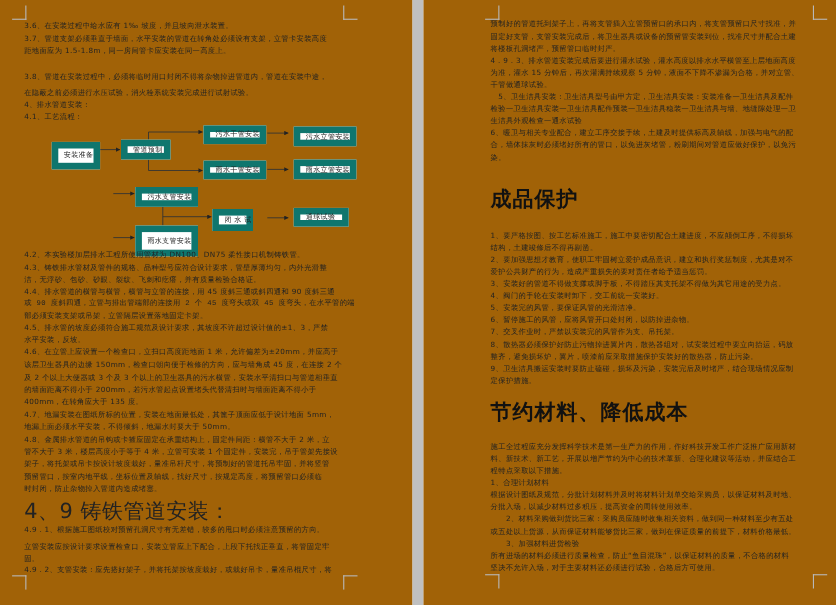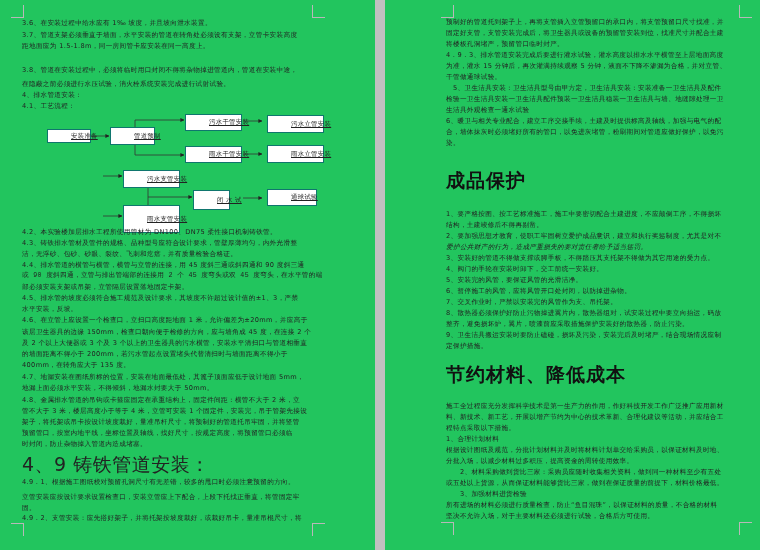--- a/index.html
+++ b/index.html
@@ -6,45 +6,45 @@
   body {
     width:760px; height:550px; overflow:hidden; position:relative;
     background:#ffffff;
     font-family:"DejaVu Sans", sans-serif;
     color:#1a1a1a;
   }
   .divider {
     position:absolute; left:375px; top:0; width:10px; height:550px;
     background:#c0c0c0;
   }
-  .page { position:absolute; top:0; height:550px; background:#22c55e; }
+  .page { position:absolute; top:0; height:550px; background:#a16207; }
   .page-left { left:0; width:375px; }
   .page-right { left:385px; width:375px; }
   .corner { position:absolute; width:12px; height:12px; border-color:#b8b8b8; border-style:solid; border-width:0; }
   .corner.tl { border-right-width:1px; border-bottom-width:1px; }
   .corner.tr { border-left-width:1px; border-bottom-width:1px; }
   .corner.bl { border-right-width:1px; border-top-width:1px; }
   .corner.br { border-left-width:1px; border-top-width:1px; }
   .p {
     position:absolute; font-size:6.6px; line-height:10.4px; letter-spacing:0.35px;
     color:#222; white-space:nowrap;
   }
   .h-sub {
     position:absolute; font-size:19px; color:#222; letter-spacing:0.5px;
     font-family:"DejaVu Sans", sans-serif;
   }
   .h-main {
     position:absolute; font-size:19px; font-weight:bold; color:#111;
     font-family:"DejaVu Serif", serif; letter-spacing:1px;
   }
   .fbox {
-    position:absolute; border:1px solid #0f766e; background:#fff;
+    position:absolute; border:6px solid #0f766e; background:#fff;
     font-size:6.4px; line-height:1; color:#222;
-    display:flex; align-items:center; padding-left:23px; box-sizing:border-box;
-    letter-spacing:0.3px; white-space:nowrap;text-decoration:underline;
+    display:flex; align-items:center; padding-left:5px; box-sizing:border-box;
+    letter-spacing:0.3px; white-space:nowrap;
   }
   svg.flow { position:absolute; left:0; top:0; }
 </style>
 </head>
 <body>
 
 <div class="page page-left">
   <div class="corner tl" style="left:11px;top:5px;"></div>
   <div class="corner tr" style="left:312px;top:5px;"></div>
   <div class="corner bl" style="left:11px;top:523px;"></div>
@@ -71,21 +71,21 @@
         <polyline points="135,145 135,155 184,155" marker-end="url(#arr)"></polyline>
         <line x1="243" y1="121" x2="262" y2="121" marker-end="url(#arr)"></line>
         <line x1="243" y1="154" x2="262" y2="154" marker-end="url(#arr)"></line>
         <line x1="103" y1="176" x2="122" y2="176" marker-end="url(#arr)"></line>
         <line x1="103" y1="216" x2="122" y2="216" marker-end="url(#arr)"></line>
         <line x1="148" y1="188" x2="148" y2="205"></line>
         <line x1="148" y1="197" x2="192" y2="197" marker-end="url(#arr)"></line>
         <line x1="243" y1="198" x2="262" y2="198" marker-end="url(#arr)"></line>
       </g>
     </svg>
-    <div class="fbox" style="left:47px;top:129px;width:44px;height:14px;">安装准备</div>
+    <div class="fbox" style="left:47px;top:129px;width:44px;height:25px;">安装准备</div>
     <div class="fbox" style="left:110px;top:127px;width:45px;height:18px;">管道预制</div>
     <div class="fbox" style="left:185px;top:114px;width:57px;height:17px;">污水干管安装</div>
     <div class="fbox" style="left:267px;top:115px;width:57px;height:18px;">污水立管安装</div>
     <div class="fbox" style="left:185px;top:146px;width:57px;height:17px;">雨水干管安装</div>
     <div class="fbox" style="left:267px;top:145px;width:57px;height:18px;">雨水立管安装</div>
     <div class="fbox" style="left:123px;top:170px;width:57px;height:18px;">污水支管安装</div>
     <div class="fbox" style="left:193px;top:190px;width:37px;height:20px;">闭 水 试</div>
     <div class="fbox" style="left:267px;top:189px;width:50px;height:17px;">通球试验</div>
     <div class="fbox" style="left:123px;top:205px;width:57px;height:28px;">雨水支管安装</div>
   </div>
@@ -138,21 +138,21 @@
   <div class="p" style="left:61px;top:105px;">生洁具外观检查一通水试验</div>
   <div class="p" style="left:61px;top:116px;">6、暖卫与相关专业配合，建立工序交接手续，土建及时提供标高及轴线，加强与电气的配</div>
   <div class="p" style="left:61px;top:127px;">合，墙体抹灰时必须堵好所有的管口，以免进灰堵管，粉刷期间对管道应做好保护，以免污</div>
   <div class="p" style="left:61px;top:138px;">染。</div>
 
   <div class="h-main" style="left:61px;top:168px;">成品保护</div>
 
   <div class="p" style="left:61px;top:209px;">1、要严格按图、按工艺标准施工，施工中要密切配合土建进度，不应颠倒工序，不得损坏</div>
   <div class="p" style="left:61px;top:220px;">结构，土建竣修后不得再剔凿。</div>
   <div class="p" style="left:61px;top:231px;">2、要加强思想才教育，使职工牢固树立爱护成品意识，建立和执行奖惩制度，尤其是对不</div>
-  <div class="p" style="left:61px;top:242px;font-style:italic;">爱护公共财产的行为，造成严重损失的要对责任者给予适当惩罚。</div>
+  <div class="p" style="left:61px;top:242px;">爱护公共财产的行为，造成严重损失的要对责任者给予适当惩罚。</div>
   <div class="p" style="left:61px;top:253px;">3、安装好的管道不得做支撑或脚手板，不得踏压其支托架不得做为其它用途的受力点。</div>
   <div class="p" style="left:61px;top:264px;">4、阀门的手轮在安装时卸下，交工前统一安装好。</div>
   <div class="p" style="left:61px;top:275px;">5、安装完的风管，要保证风管的光滑洁净。</div>
   <div class="p" style="left:61px;top:286px;">6、暂停施工的风管，应将风管开口处封闭，以防掉进杂物。</div>
   <div class="p" style="left:61px;top:297px;">7、交叉作业时，严禁以安装完的风管作为支、吊托架。</div>
   <div class="p" style="left:61px;top:308px;">8、散热器必须保护好防止污物掉进翼片内，散热器组对，试安装过程中要立向抬运，码放</div>
   <div class="p" style="left:61px;top:319px;">整齐，避免损坏炉，翼片，喷漆前应采取措施保护安装好的散热器，防止污染。</div>
   <div class="p" style="left:61px;top:330px;">9、卫生洁具搬运安装时要防止磕碰，损坏及污染，安装完后及时堵严，结合现场情况应制</div>
   <div class="p" style="left:61px;top:341px;">定保护措施。</div>
 

